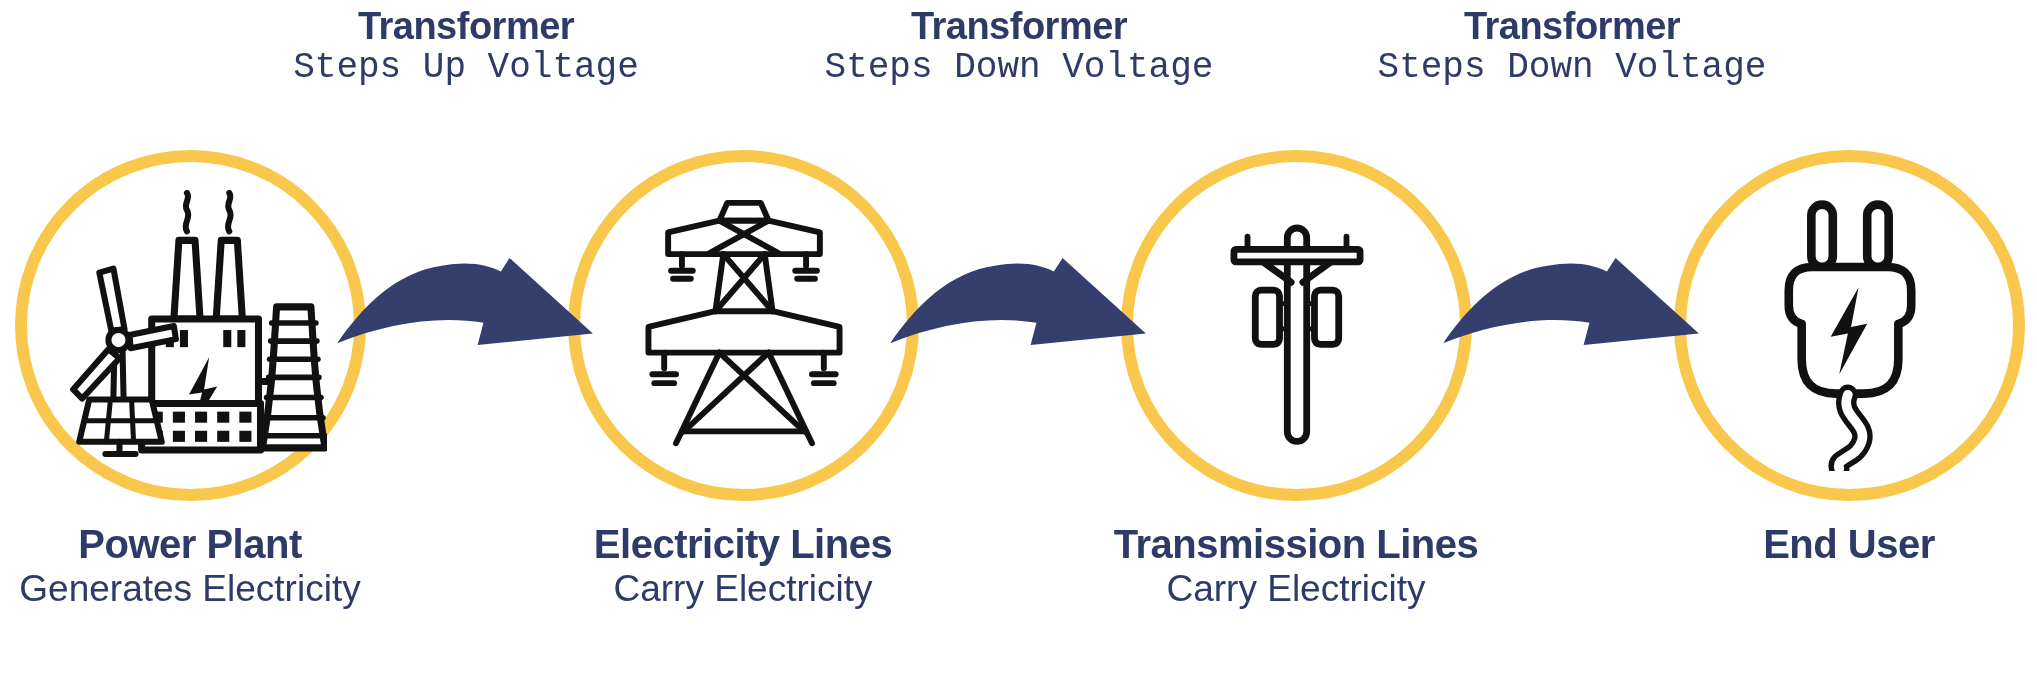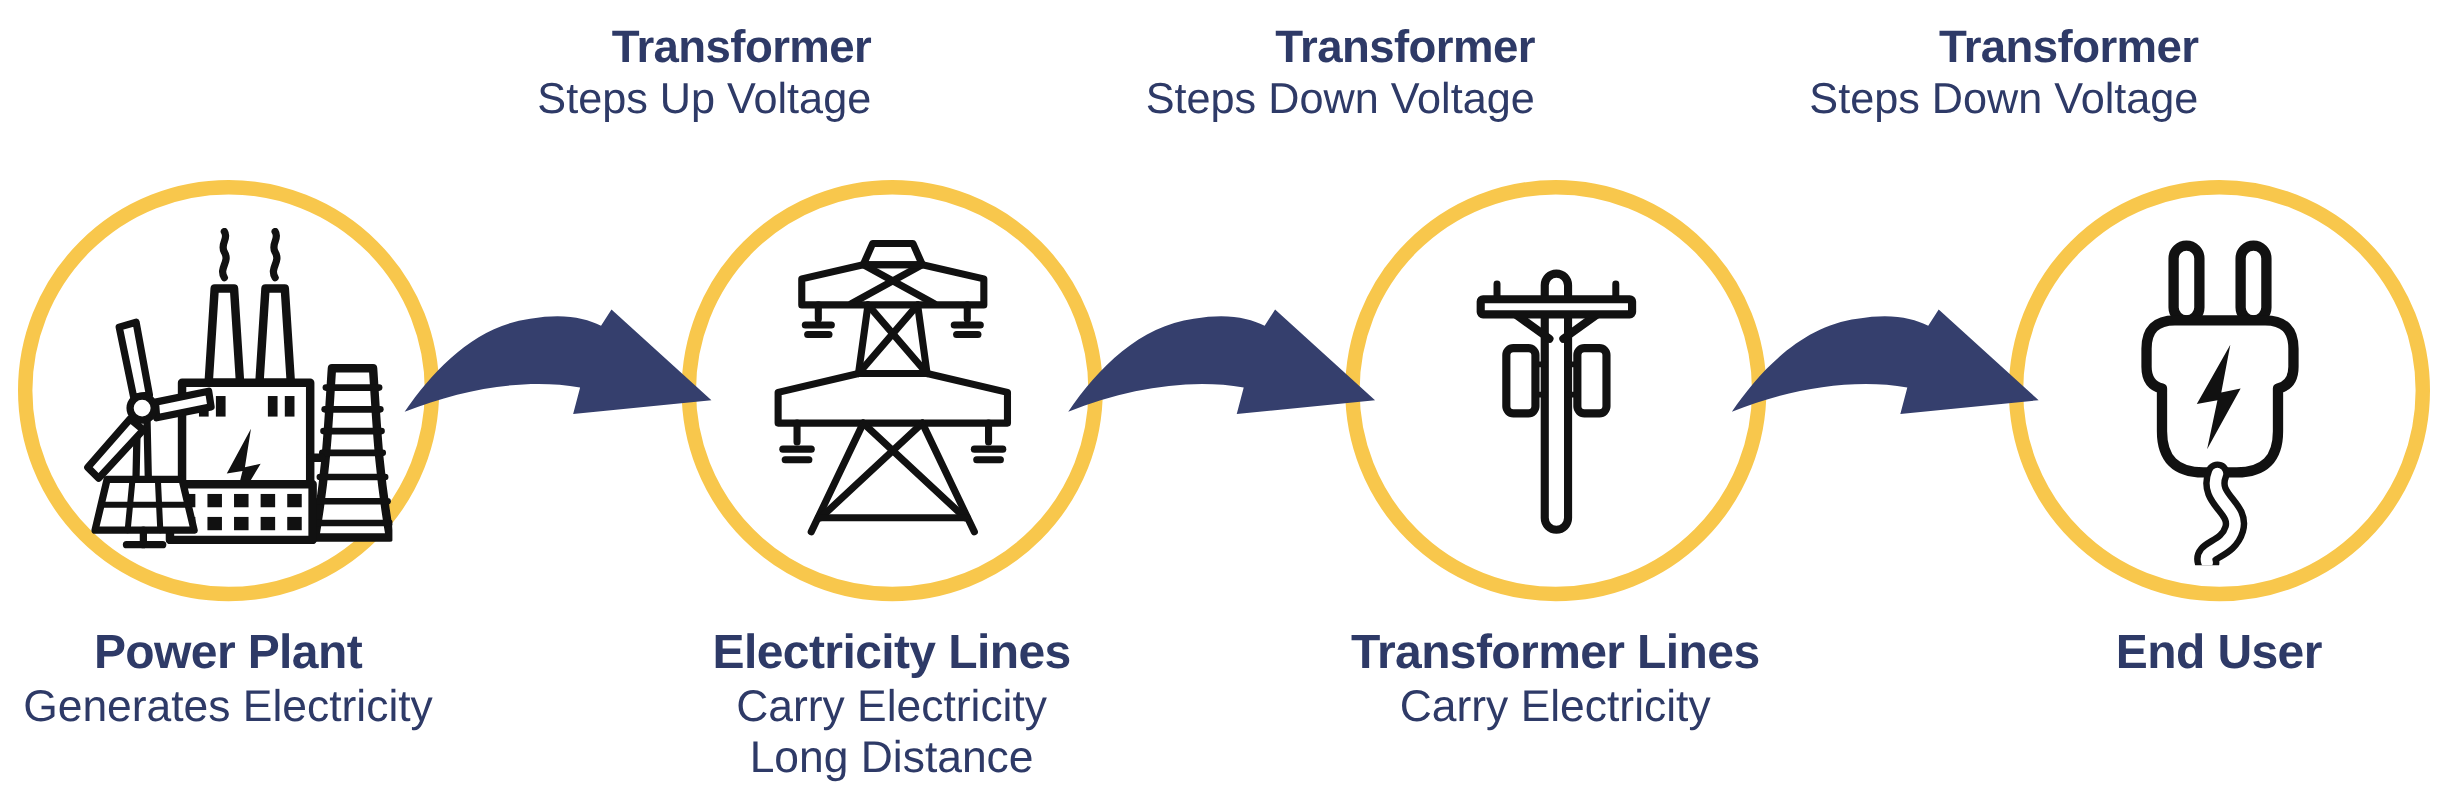--- a/index.html
+++ b/index.html
@@ -22,26 +22,26 @@
   }
   .c1{left:15px;} .c2{left:568px;} .c3{left:1121px;} .c4{left:1674px;}
 
   
   .flow-arrow{position:absolute;top:256px;width:270px;height:92px;z-index:3;}
   .a1{left:331px;} .a2{left:884px;} .a3{left:1437px;}
   .flow-arrow svg{width:100%;height:100%;display:block;}
 
   
   .toplabel{
-    position:absolute;top:18px;width:520px;
-    text-align:right;color:#2e3a67;
+    position:absolute;top:4px;width:520px;
+    text-align:center;color:#2e3a67;
   }
   .t1{left:206px;} .t2{left:759px;} .t3{left:1312px;}
   .tl-title{font-size:38px;font-weight:bold;line-height:44px;letter-spacing:-0.5px;}
-  .tl-line{font-size:36px;font-weight:normal;line-height:40px;}
+  .tl-line{font-size:36px;font-weight:normal;line-height:40px;font-family:Liberation Mono, monospace;}
 
   
   .bottomlabel{
     position:absolute;top:520px;width:560px;
     text-align:center;color:#2e3a67;
   }
   .b1{left:-90px;} .b2{left:463px;} .b3{left:1016px;} .b4{left:1569px;}
   .bl-title{font-size:40px;font-weight:bold;line-height:48px;letter-spacing:-0.5px;}
   .bl-line{font-size:37px;font-weight:normal;line-height:42px;}
 
@@ -211,23 +211,22 @@
     </svg>
   </div>
 
   <div class="bottomlabel b1">
     <div class="bl-title">Power Plant</div>
     <div class="bl-line">Generates Electricity</div>
   </div>
   <div class="bottomlabel b2">
     <div class="bl-title">Electricity Lines</div>
     <div class="bl-line">Carry Electricity</div>
-    <div class="bl-line">Long Distance</div>
   </div>
   <div class="bottomlabel b3">
-    <div class="bl-title">Transformer Lines</div>
+    <div class="bl-title">Transmission Lines</div>
     <div class="bl-line">Carry Electricity</div>
   </div>
   <div class="bottomlabel b4">
     <div class="bl-title">End User</div>
   </div>
 
 </div>
 
 </body></html>

